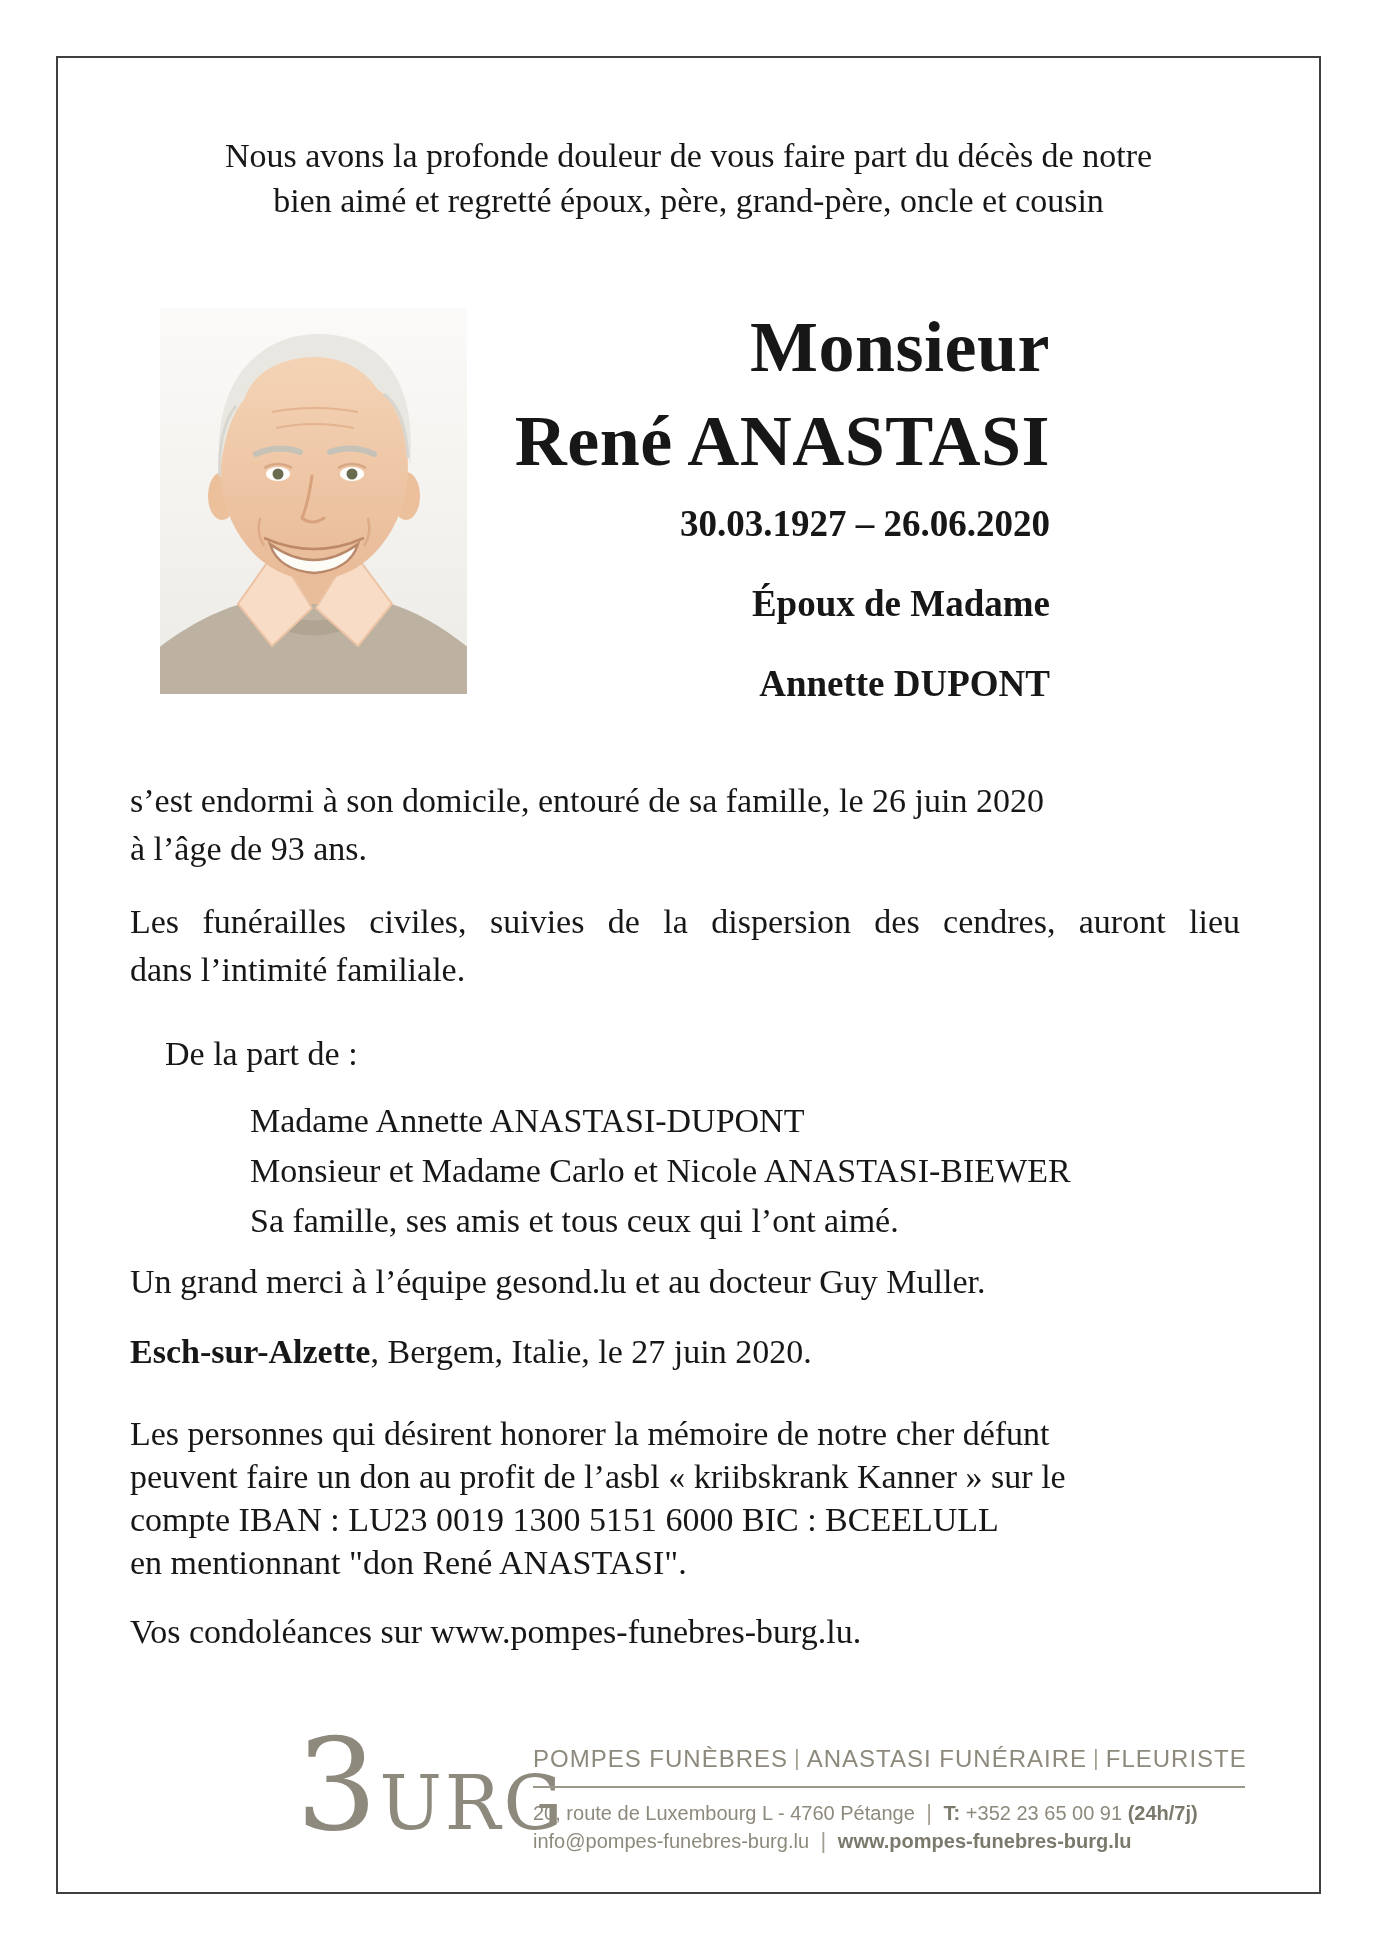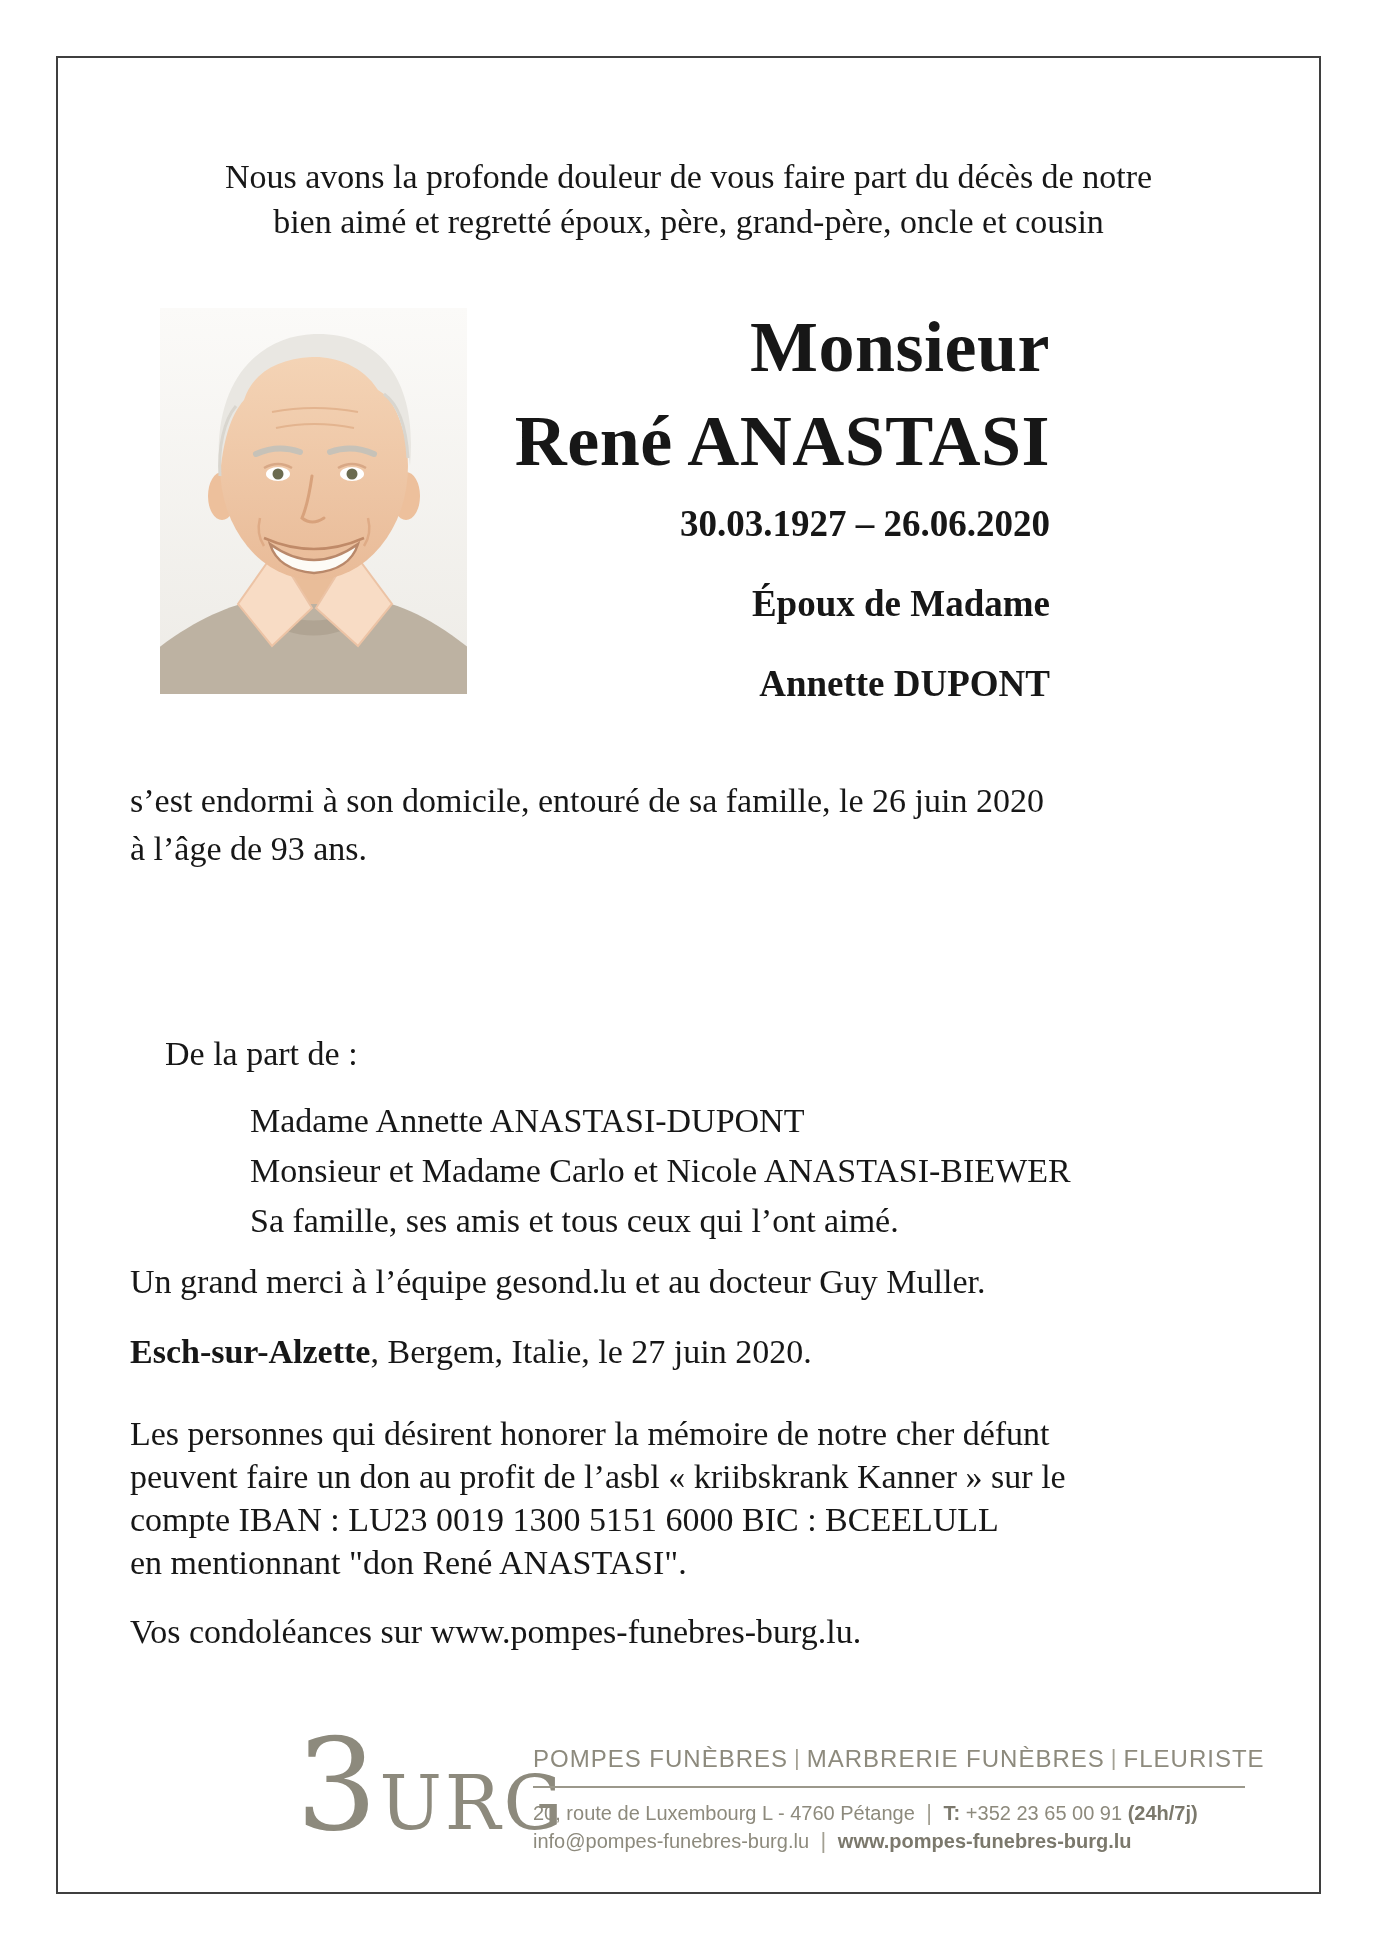--- a/index.html
+++ b/index.html
@@ -23,21 +23,21 @@
     top: 56px;
     width: 1265px;
     height: 1838px;
     border: 2px solid #3f3f3f;
     box-sizing: border-box;
   }
   
   .intro {
     position: absolute;
     left: 56px;
-    top: 154px;
+    top: 133px;
     width: 1265px;
     text-align: center;
     font-size: 34px;
     line-height: 45px;
   }
   
   .photo {
     position: absolute;
     left: 160px;
     top: 308px;
@@ -213,20 +213,24 @@
     <div class="sub dates">30.03.1927 – 26.06.2020</div>
     <div class="sub">Époux de Madame</div>
     <div class="sub">Annette DUPONT</div>
   </div>
 
   <div class="bodytext p-death">
     <div>s’est endormi à son domicile, entouré de sa famille, le 26 juin 2020</div>
     <div>à l’âge de 93 ans.</div>
   </div>
 
+  <div class="bodytext p-funeral">
+    <div class="justified">Les funérailles civiles, suivies de la dispersion des cendres, auront lieu</div>
+    <div>dans l’intimité familiale.</div>
+  </div>
 
   <div class="bodytext p-from">De la part de :</div>
 
   <div class="bodytext p-family">
     <div>Madame Annette ANASTASI-DUPONT</div>
     <div>Monsieur et Madame Carlo et Nicole ANASTASI-BIEWER</div>
     <div>Sa famille, ses amis et tous ceux qui l’ont aimé.</div>
   </div>
 
   <div class="bodytext p-thanks">Un grand merci à l’équipe gesond.lu et au docteur Guy Muller.</div>
@@ -245,21 +249,21 @@
   <div class="bodytext p-condolences">Vos condoléances sur www.pompes-funebres-burg.lu.</div>
 
   <div class="footer-logo">
     <span class="logo-first">3</span>
     <span class="logo-rest">URG</span>
   </div>
 
   <div class="footer-right f-services">
     <span>POMPES FUNÈBRES</span>
     <span class="f-sep">|</span>
-    <span>MARBRERIE FUNÈBRES</span>
+    <span>ANASTASI FUNÉRAIRE</span>
     <span class="f-sep">|</span>
     <span>FLEURISTE</span>
   </div>
 
   <div class="f-divider"></div>
 
   <div class="footer-right f-address">
     <span>20, route de Luxembourg  L - 4760 Pétange</span>
     <span class="f-sep">|</span>
     <span class="bold">T:</span>

